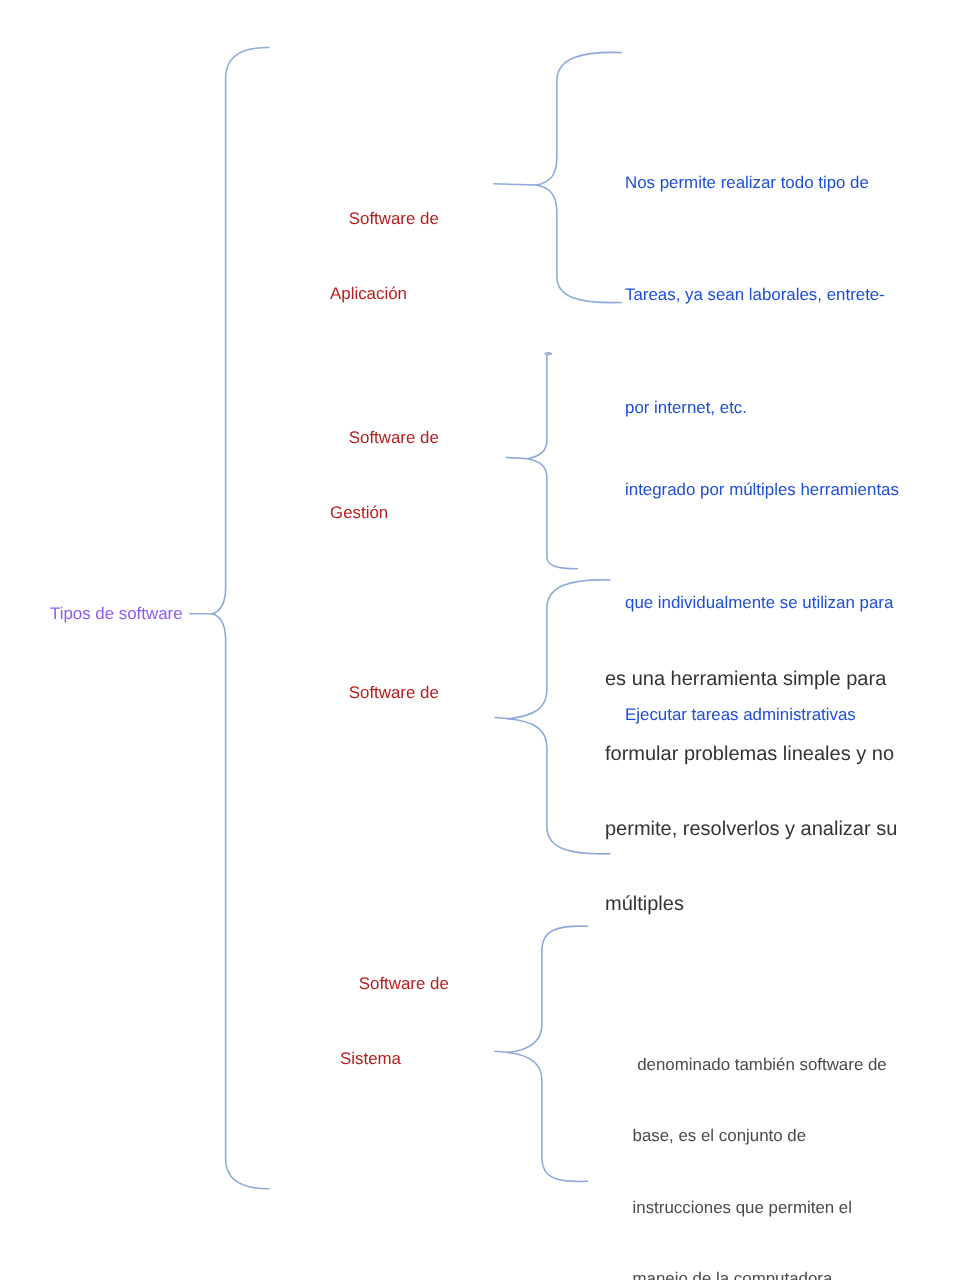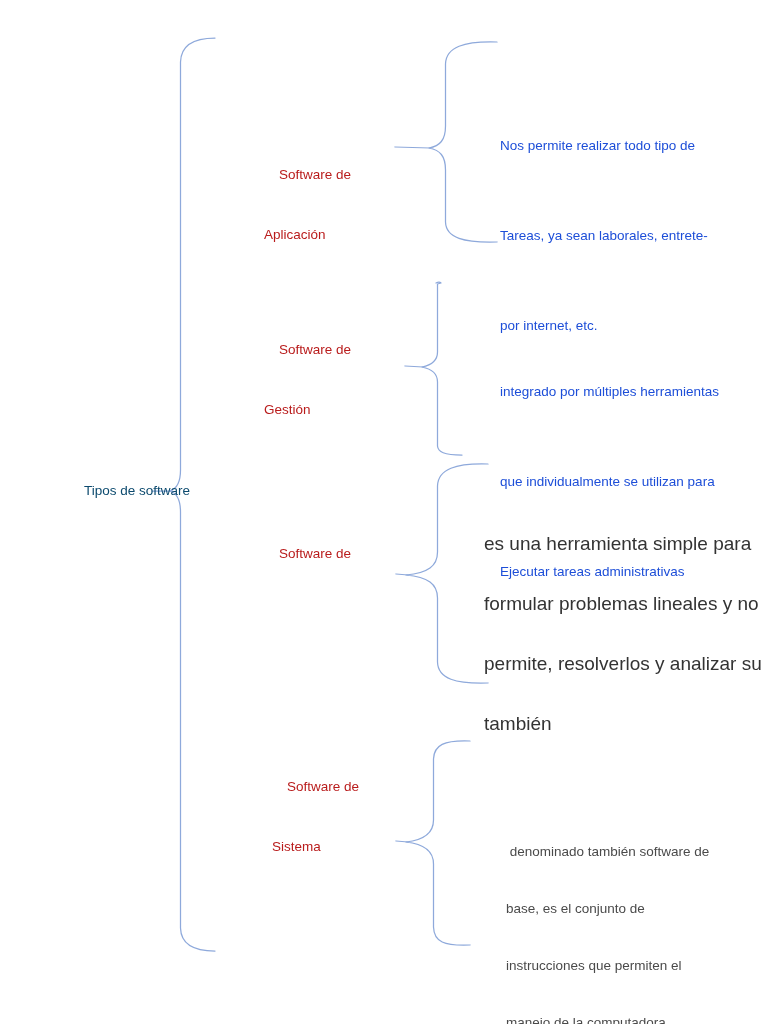--- a/index.html
+++ b/index.html
@@ -29,22 +29,21 @@
     white-space: pre;
     color: #1d1d1d;
   }
   
   .root-label {
     left: 40px;
     top: 481px;
     font-family: "Liberation Sans", sans-serif;
     font-size: 13.5px;
     line-height: 19px;
-    color: #0c4a6e;
-    margin-left: 44px;
+    color: #8b5cf6;
   }
   
   .branch-label {
     font-family: "Liberation Sans", sans-serif;
     font-size: 13.5px;
     line-height: 30px;
     color: #b91c1c;
   }
   .branch-label .l2 { display: block; }
 
@@ -55,21 +54,21 @@
 
   
   .desc-a {
     font-family: "Liberation Sans", sans-serif;
     font-size: 13.5px;
     line-height: 30px;
     color: #1d4ed8;
   }
   .desc-b {
     font-family: "Liberation Sans", sans-serif;
-    font-size: 19px;
+    font-size: 16px;
     line-height: 20px;
     color: #333333;
   }
   .desc-c {
     font-family: "Liberation Sans", sans-serif;
     font-size: 13.5px;
     line-height: 19px;
     color: #4a4a4a;
   }
   .d-1 { left: 500px; top: 71px; }
@@ -157,21 +156,21 @@
   </div>
 
   <div class="txt branch-label bl-3">
     <span>Software de</span>
     <span class="l2"></span>
   </div>
   <div class="txt desc-b d-3">
     <span style="display:block">es una herramienta simple para</span>
     <span style="display:block">formular problemas lineales y no</span>
     <span style="display:block">permite, resolverlos y analizar su</span>
-    <span style="display:block">también</span>
+    <span style="display:block">múltiples</span>
   </div>
 
   <div class="txt branch-label bl-4">
     <span>Software de</span>
     <span class="l2">Sistema</span>
   </div>
   <div class="txt desc-c d-4">
     <span style="display:block"> denominado también software de</span>
     <span style="display:block">base, es el conjunto de</span>
     <span style="display:block">instrucciones que permiten el</span>

